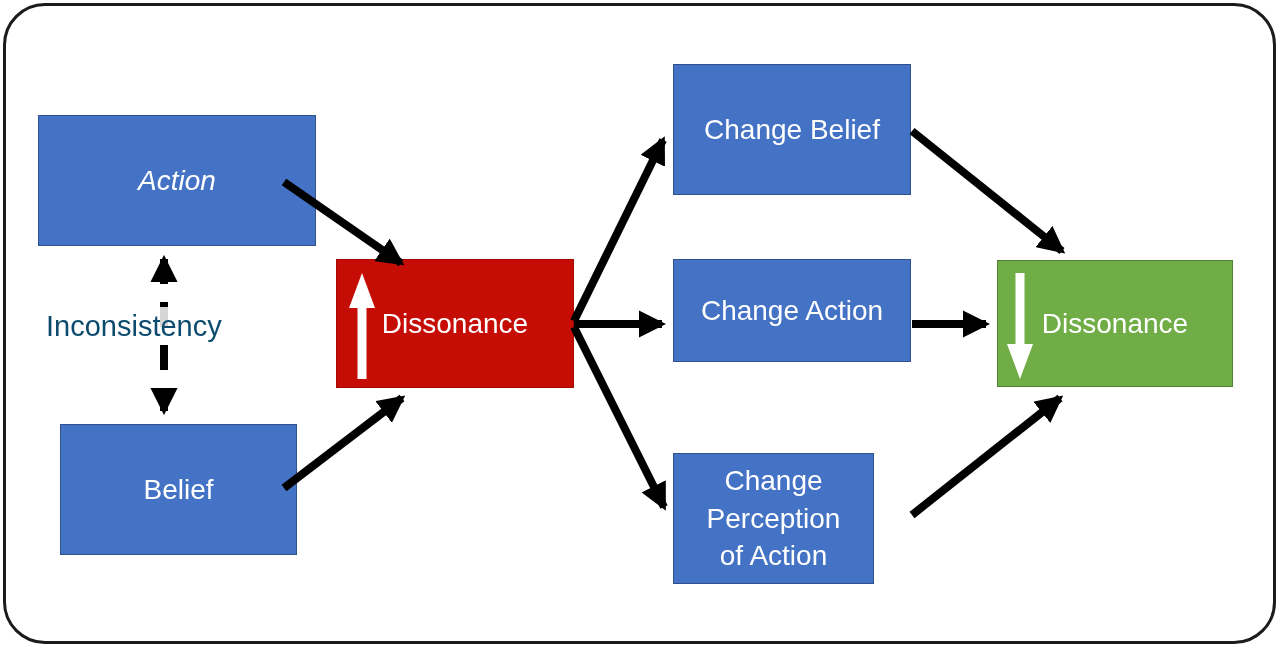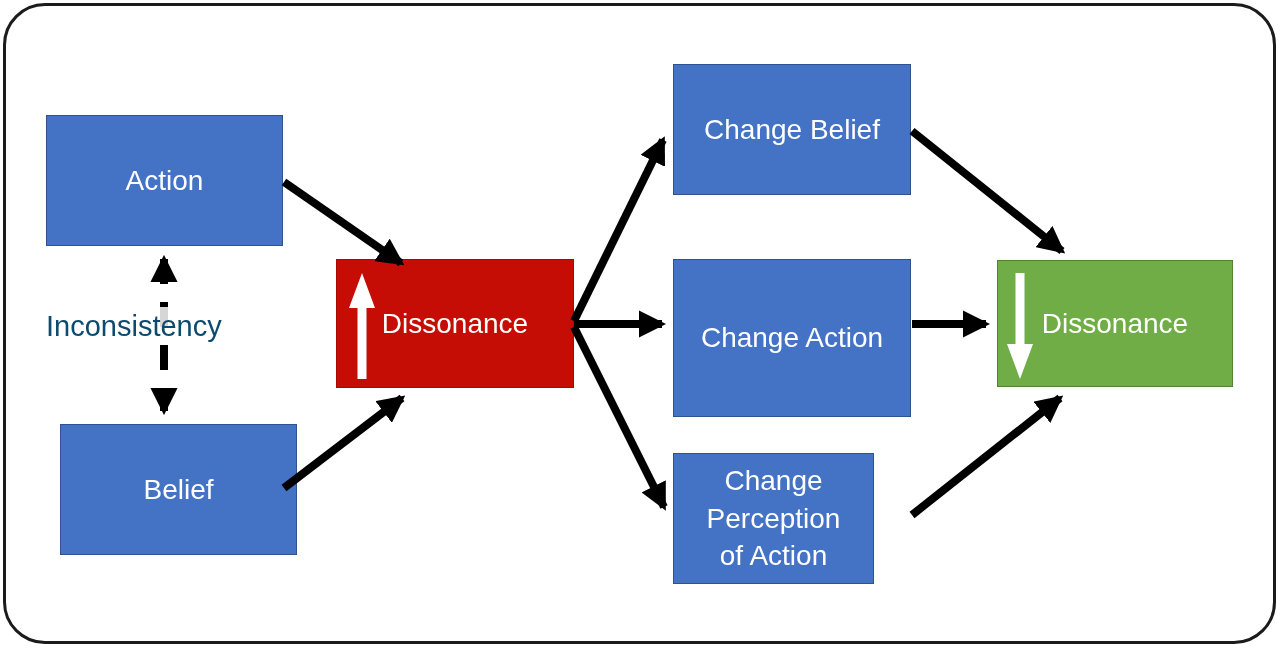--- a/index.html
+++ b/index.html
@@ -40,25 +40,25 @@
   }
   .node.red {
     background: #C50D06;
     border: 1px solid #A50B02;
   }
   .node.green {
     background: #70AD47;
     border: 1.5px solid #548235;
   }
 
-  #node-action            { left: 46px;  top: 115px; width: 237px; height: 131px; }
+  #node-action            { left: 38px;  top: 115px; width: 278px; height: 131px; font-style: italic; }
   #node-belief            { left: 60px;  top: 424px; width: 237px; height: 131px; }
   #node-dissonance-up     { left: 336px; top: 259px; width: 238px; height: 129px; }
   #node-change-belief     { left: 673px; top: 64px;  width: 238px; height: 131px; }
-  #node-change-action     { left: 673px; top: 259px; width: 238px; height: 158px; }
+  #node-change-action     { left: 673px; top: 259px; width: 238px; height: 103px; }
   #node-change-perception { left: 673px; top: 453px; width: 201px; height: 131px; padding: 4px 30px; }
   #node-dissonance-down   { left: 997px; top: 260px; width: 236px; height: 127px; }
 
   .dissonance-label { }
   .indicator-arrow {
     position: absolute;
     top: 13px;
     width: 28px;
     height: 106px;
   }

